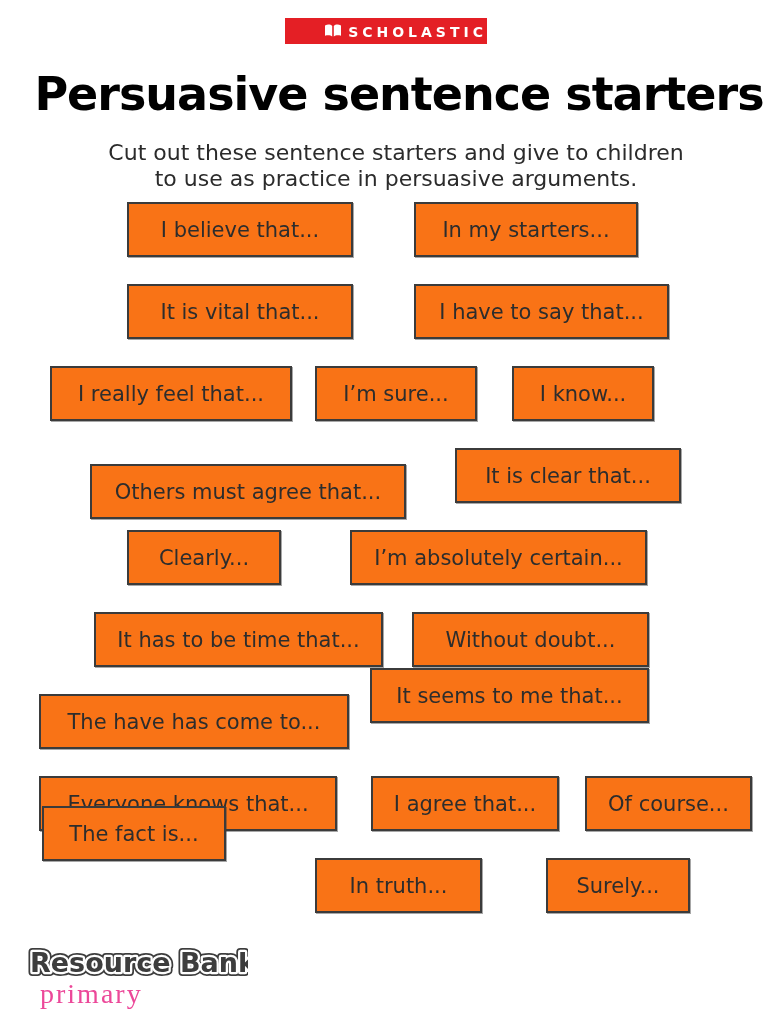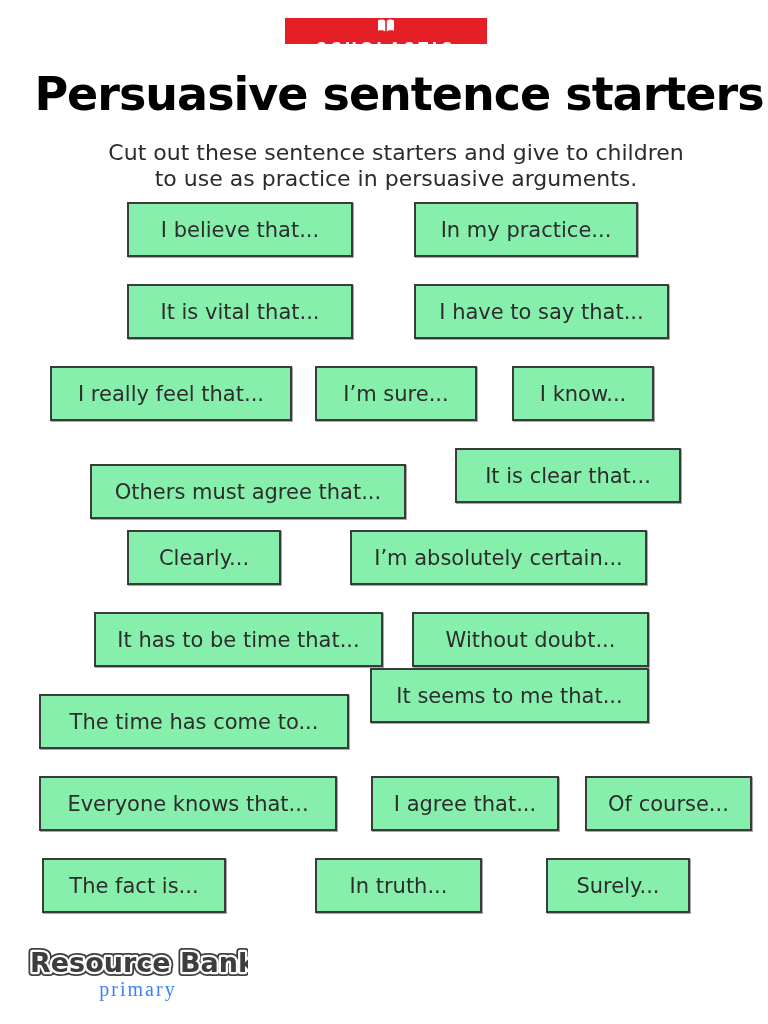--- a/index.html
+++ b/index.html
@@ -12,23 +12,22 @@
     color: #2d2d2d;
     overflow: hidden;
   }
   .brand-bar {
     position: absolute;
     left: 285px; top: 18px;
     width: 202px; height: 26px;
     background: #e41f25;
     display: flex;
     align-items: center;
-    justify-content: flex-start;
+    justify-content: flex-end;
     gap: 5px;
-    flex-direction: column;
   }
   .brand-bar .book { display: flex; align-items: center; }
   .brand-text {
     color: #ffffff;
     font-size: 14px;
     font-weight: bold;
     letter-spacing: 4px;
     line-height: 1;
     transform: translateY(0.5px);
   }
@@ -50,43 +49,43 @@
     margin: 12px;
     text-align: center;
     font-size: 22px;
     line-height: 26px;
     color: #2b2b2b;
   }
   .card {
     position: absolute;
     height: 51px;
     border: 2px solid #3b3b3b;
-    background: #86efac;
+    background: #f97316;
     display: flex;
     align-items: center;
     justify-content: center;
     font-size: 21px;
     color: #2d2d2d;
     box-shadow: 1px 1px 0 rgba(60,60,60,0.45);
     white-space: nowrap;
   }
   .footer-logo {
     position: absolute;
     left: 28px; top: 942px;
     width: 220px;
   }
   .footer-sub {
     position: absolute;
     left: 40px; top: 978px;
     width: 196px;
-    text-align: center;
+    text-align: left;
     font-family: "Liberation Serif", "DejaVu Serif", serif;
-    font-size: 20px;
+    font-size: 28px;
     letter-spacing: 2px;
-    color: #3b82f6;
+    color: #ec4899;
   }
 </style>
 </head>
 <body>
 
 <div class="page">
 
   <div class="brand-bar">
     <span class="book">
       <svg width="20" height="16" viewBox="0 0 24 20" aria-hidden="true">
@@ -98,46 +97,46 @@
   </div>
 
   <h1 class="page-title">Persuasive sentence starters</h1>
 
   <p class="subtitle">
     <span>Cut out these sentence starters and give to children</span><br>
     <span>to use as practice in persuasive arguments.</span>
   </p>
 
   <div class="card" style="left:127px;top:202px;width:222px">I believe that...</div>
-  <div class="card" style="left:414px;top:202px;width:220px">In my practice...</div>
+  <div class="card" style="left:414px;top:202px;width:220px">In my starters...</div>
 
   <div class="card" style="left:127px;top:284px;width:222px">It is vital that...</div>
   <div class="card" style="left:414px;top:284px;width:251px">I have to say that...</div>
 
   <div class="card" style="left:50px;top:366px;width:238px">I really feel that...</div>
   <div class="card" style="left:315px;top:366px;width:158px">I’m sure...</div>
   <div class="card" style="left:512px;top:366px;width:138px">I know...</div>
 
   <div class="card" style="left:90px;top:464px;width:312px">Others must agree that...</div>
   <div class="card" style="left:455px;top:448px;width:222px">It is clear that...</div>
 
   <div class="card" style="left:127px;top:530px;width:150px">Clearly...</div>
   <div class="card" style="left:350px;top:530px;width:293px">I’m absolutely certain...</div>
 
   <div class="card" style="left:94px;top:612px;width:285px">It has to be time that...</div>
   <div class="card" style="left:412px;top:612px;width:233px">Without doubt...</div>
 
-  <div class="card" style="left:39px;top:694px;width:306px">The time has come to...</div>
+  <div class="card" style="left:39px;top:694px;width:306px">The have has come to...</div>
   <div class="card" style="left:370px;top:668px;width:275px">It seems to me that...</div>
 
   <div class="card" style="left:39px;top:776px;width:294px">Everyone knows that...</div>
   <div class="card" style="left:371px;top:776px;width:184px">I agree that...</div>
   <div class="card" style="left:585px;top:776px;width:163px">Of course...</div>
 
-  <div class="card" style="left:42px;top:858px;width:180px">The fact is...</div>
+  <div class="card" style="left:42px;top:806px;width:180px">The fact is...</div>
   <div class="card" style="left:315px;top:858px;width:163px">In truth...</div>
   <div class="card" style="left:546px;top:858px;width:140px">Surely...</div>
 
   <div class="footer-logo">
     <svg width="220" height="42" viewBox="0 0 220 42" aria-hidden="false">
       <text x="2" y="30" font-family="DejaVu Sans, Liberation Sans, sans-serif" font-weight="bold" font-size="27" fill="none" stroke="#3d3d3d" stroke-width="8" stroke-linejoin="round">Resource Bank</text>
       <text x="2" y="30" font-family="DejaVu Sans, Liberation Sans, sans-serif" font-weight="bold" font-size="27" fill="none" stroke="#ffffff" stroke-width="4.5" stroke-linejoin="round">Resource Bank</text>
       <text x="2" y="30" font-family="DejaVu Sans, Liberation Sans, sans-serif" font-weight="bold" font-size="27" fill="#3d3d3d">Resource Bank</text>
     </svg>
   </div>

